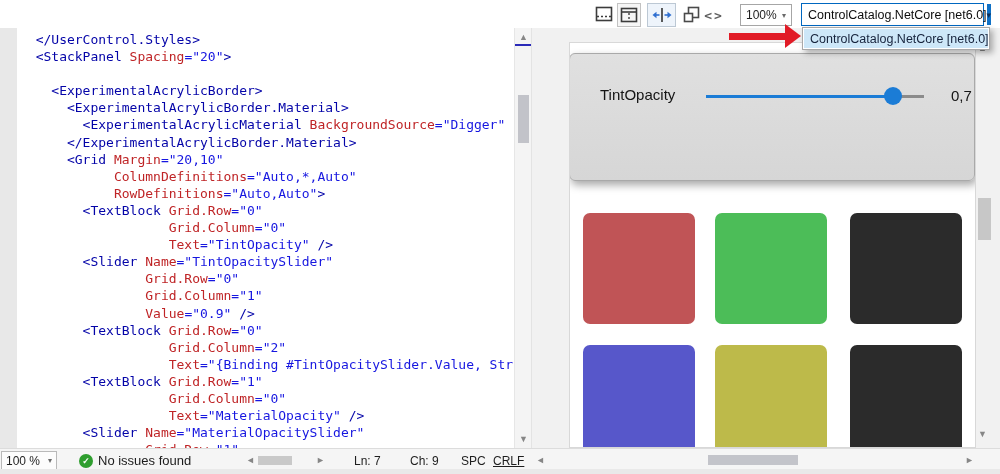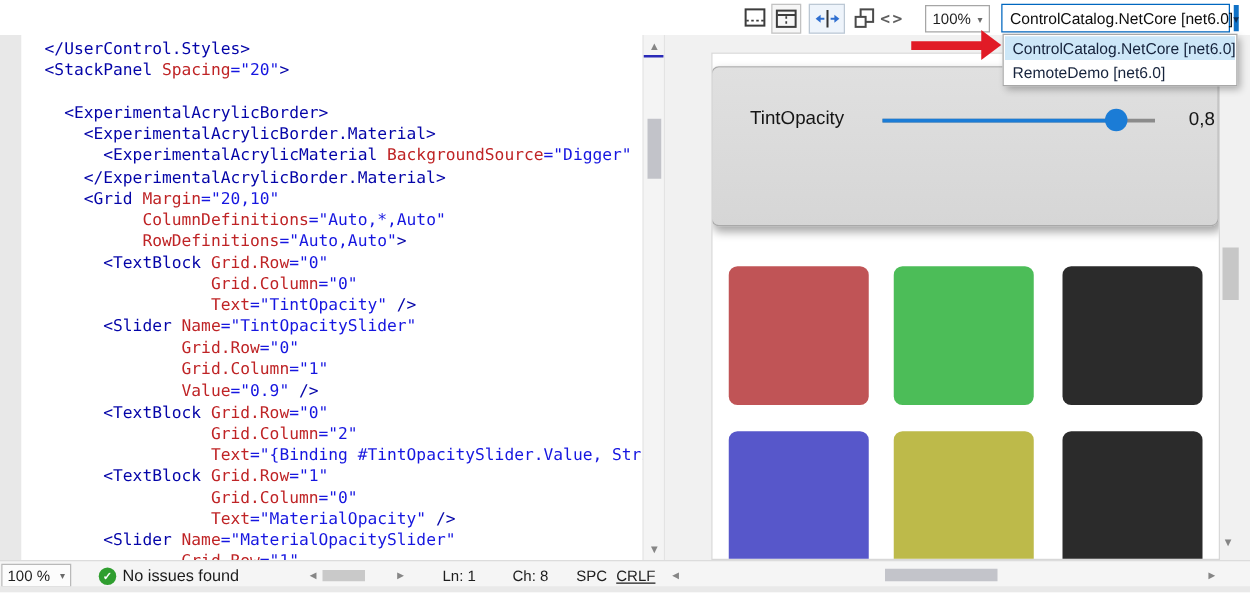--- a/index.html
+++ b/index.html
@@ -152,21 +152,21 @@
   <div id="preview-pane">
     <div id="preview-window" style="left:37px;top:14px;">
       <div id="acrylic-card">
 
         <div class="slider-row" style="top:32px;">
           <span class="slider-label">TintOpacity</span>
           <div class="slider-track">
             <div class="slider-fill" style="width: 85.8%;"></div>
             <div class="slider-thumb" style="left: 85.8%;"></div>
           </div>
-          <span class="slider-value">0,8</span>
+          <span class="slider-value">0,7</span>
         </div>
 
 
       </div>
       <div id="swatches">
           <div class="swatch" style="left: 0px; top: 0px; background: rgb(192, 84, 86);"></div>
           <div class="swatch" style="left: 132px; top: 0px; background: rgb(76, 189, 88);"></div>
           <div class="swatch" style="left: 267px; top: 0px; background: rgb(43, 43, 43);"></div>
           <div class="swatch" style="left: 0px; top: 132px; background: rgb(87, 87, 202);"></div>
           <div class="swatch" style="left: 132px; top: 132px; background: rgb(189, 186, 74);"></div>
@@ -174,42 +174,41 @@
         </div>
     </div>
   </div>
 
   <span class="scroll-glyph" id="pv-vup">▲</span>
   <div id="pv-vthumb"></div>
   <span class="scroll-glyph" id="pv-vdown">▼</span>
 
   <div id="dropdown">
       <div class="dd-item sel">ControlCatalog.NetCore [net6.0]</div>
-      <div class="dd-item">RemoteDemo [net6.0]</div>
     </div>
 
   <div id="arrow-shaft"></div>
   <div id="arrow-head"></div>
 
   <div id="bottombar">
     <div id="sb-zoom">
       <span>100 %</span>
       <span class="arr">▾</span>
     </div>
     <div id="health">
       <span id="health-dot">✓</span>
       <span id="health-text">No issues found</span>
     </div>
 
     <span class="scroll-glyph" style="left:246px;top:7px;">◄</span>
     <div class="hthumb" style="left:258px;top:7px;width:34px;height:9px;"></div>
     <span class="scroll-glyph" style="left:316px;top:7px;">►</span>
 
-    <span class="sb-text" style="left:354px;">Ln: 1</span>
-    <span class="sb-text" style="left:410px;">Ch: 8</span>
+    <span class="sb-text" style="left:354px;">Ln: 7</span>
+    <span class="sb-text" style="left:410px;">Ch: 9</span>
     <span class="sb-text" style="left:461px;">SPC</span>
     <span class="sb-text" style="left:493px;text-decoration:underline;">CRLF</span>
 
     <span class="scroll-glyph" style="left:536px;top:7px;">◄</span>
     <div class="hthumb" style="left:708px;top:6px;width:90px;height:10px;background:#c3c4ca;"></div>
     <span class="scroll-glyph" style="left:965px;top:7px;">►</span>
   </div>
 
 </div>
 

